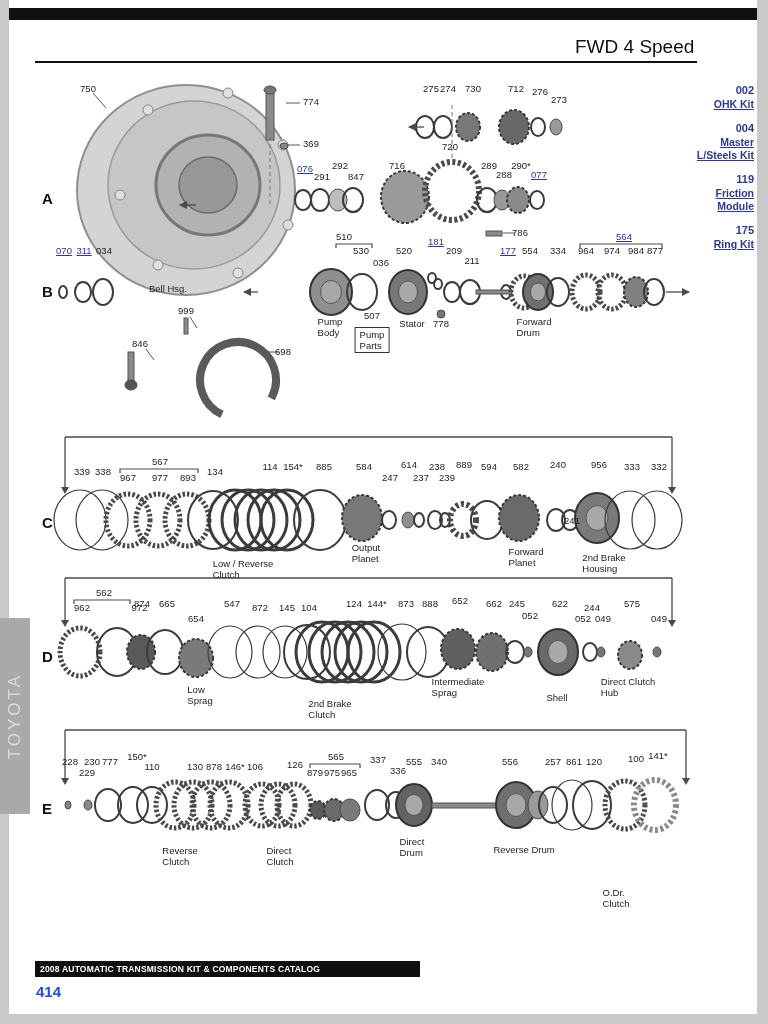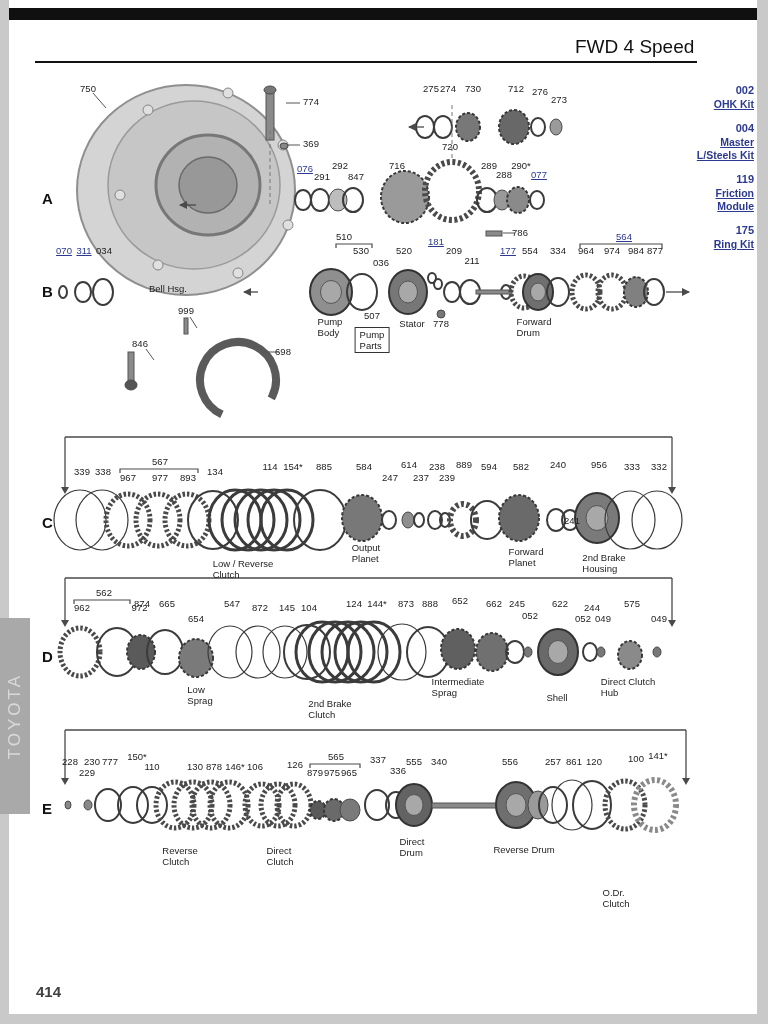--- a/index.html
+++ b/index.html
@@ -25,21 +25,21 @@
   .co.blue{color:var(--blue,#2b3990);text-decoration:underline;cursor:pointer}
   .pname{position:absolute;font-size:9.5px;color:#1c1c1c;transform:translateX(-50%);text-align:left;line-height:1.18;white-space:nowrap}
   .pname.boxed{border:1px solid #333;padding:1px 4px;background:#fff}
   #toyota-tab{position:absolute;left:0;top:618px;width:30px;height:196px;background:#a9a9a9;
               display:flex;align-items:center;justify-content:center;cursor:pointer}
   #toyota-tab span{writing-mode:vertical-rl;transform:rotate(180deg);font-size:17px;letter-spacing:3px;color:#d9d9d9}
   .footbar{position:absolute;top:961px;height:16px;background:#0f0f0f;color:#fff;font-size:8.5px;font-weight:bold;
            line-height:16px;padding:0 5px;letter-spacing:.2px;white-space:nowrap;overflow:hidden}
   #foot-left{left:35px;width:375px}
   #foot-right{left:414px;width:283px}
-  #pageno{position:absolute;left:36px;top:983px;font-size:15px;font-weight:bold;color:#404040}
+  #pageno{position:absolute;left:36px;top:983px;font-size:15px;font-weight:bold;color:#1d4ed8}
 </style>
 </head>
 <body>
 
 <div id="page">
   <div id="topbar"></div>
   <div id="subtitle">FWD 4 Speed</div>
   <div id="rule"></div>
 
   <svg id="diagram-svg" width="768" height="1024">
@@ -468,14 +468,15 @@
     </div>
 
   <div class="edge left"></div>
   <div class="edge right"></div>
   <div class="edge bottom"></div>
 
   <div id="toyota-tab">
     <span>TOYOTA</span>
   </div>
 
+  <div id="foot-left" class="footbar">2008 AUTOMATIC TRANSMISSION KIT &amp; COMPONENTS CATALOG</div>
   <div id="pageno">414</div>
 </div>
 
 </body></html>

